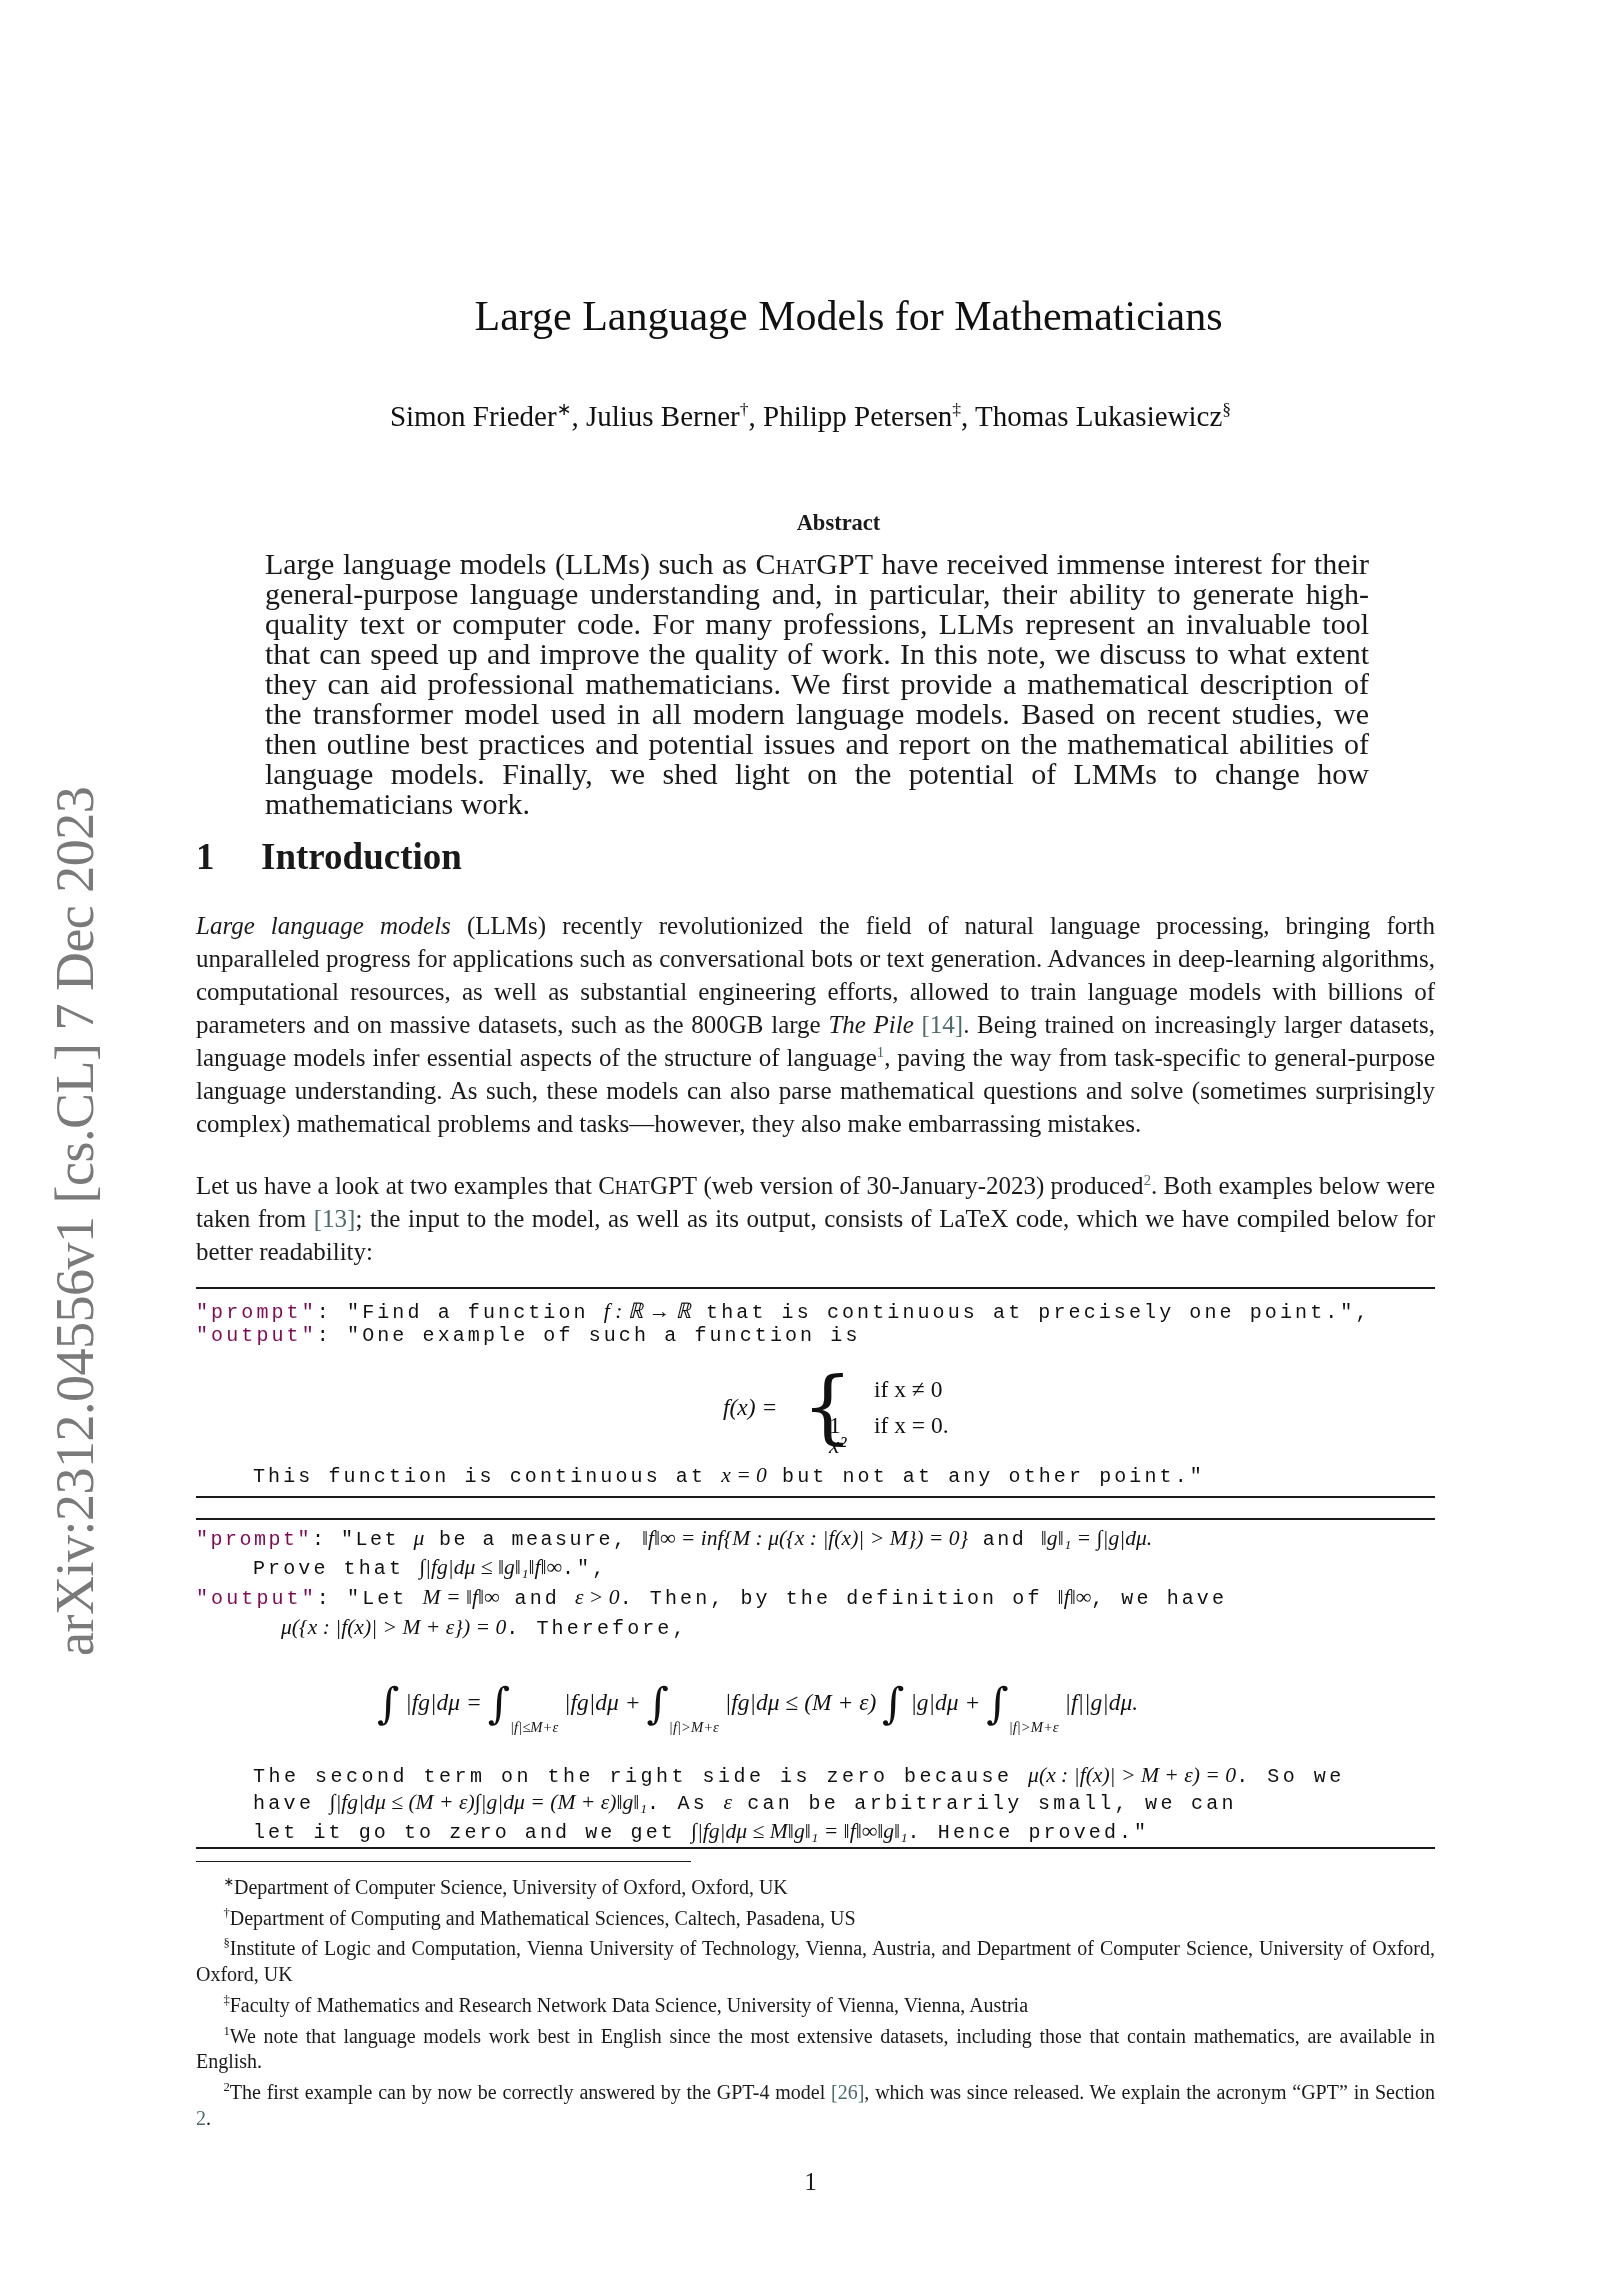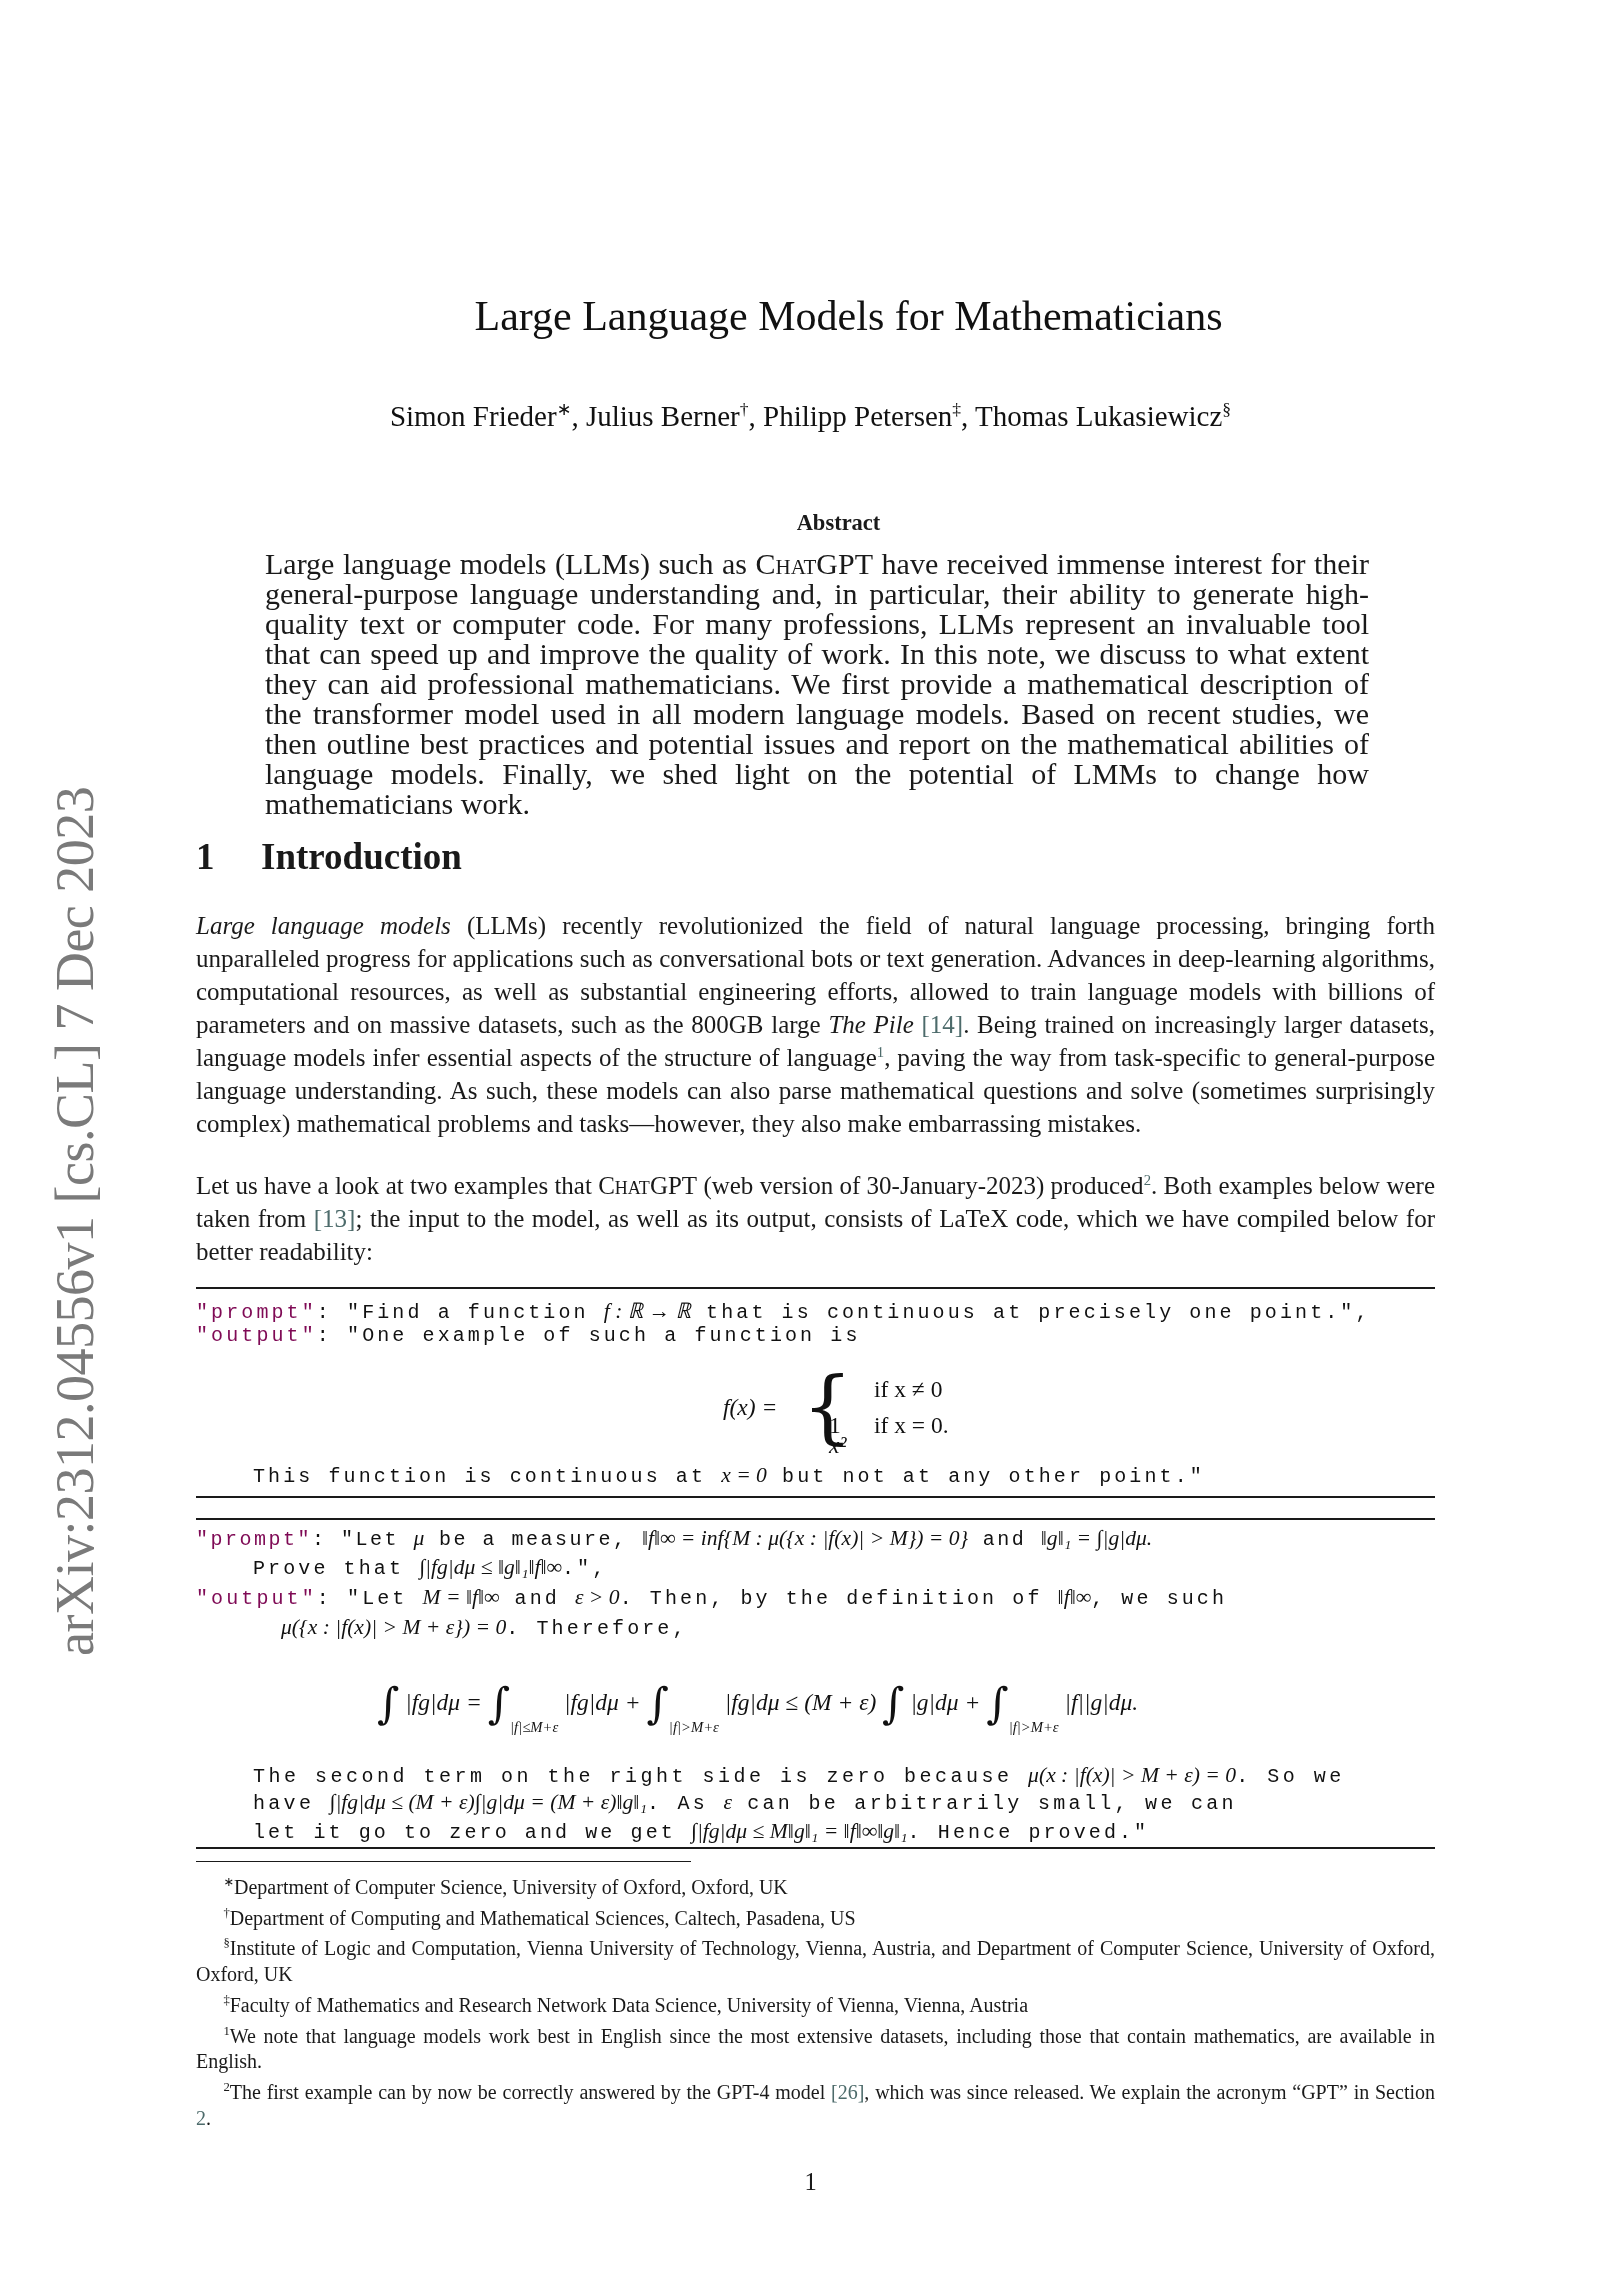--- a/index.html
+++ b/index.html
@@ -78,21 +78,21 @@
 <div class="eqn" style="left:874px; top:1376px;"><span>if x ≠ 0</span></div>
 <div class="eqn" style="left:829px; top:1412px;"><span>1</span></div>
 <div class="eqn" style="left:874px; top:1412px;"><span>if x = 0.</span></div>
 
 <div class="code" style="left:253px; top:1463px;"><span>This function is continuous at </span><span class="m">x = 0</span><span> but not at any other point."</span></div>
 <div class="rule" style="top:1496px;"></div>
 
 <div class="rule" style="top:1518px;"></div>
 <div class="code" style="top:1526px; letter-spacing:2.5px;"><span class="key">"prompt"</span><span>: "Let </span><span class="m">μ</span><span> be a measure, </span><span class="m">‖f‖∞ = inf{M : μ({x : |f(x)| &gt; M}) = 0}</span><span> and </span><span class="m">‖g‖₁ = ∫|g|dμ.</span></div>
 <div class="code" style="left:253px; top:1555px;"><span>Prove that </span><span class="m">∫|fg|dμ ≤ ‖g‖₁‖f‖∞</span><span>.",</span></div>
-<div class="code" style="top:1585px;"><span class="key">"output"</span><span>: "Let </span><span class="m">M = ‖f‖∞</span><span> and </span><span class="m">ε &gt; 0</span><span>. Then, by the definition of </span><span class="m">‖f‖∞</span><span>, we such</span></div>
+<div class="code" style="top:1585px;"><span class="key">"output"</span><span>: "Let </span><span class="m">M = ‖f‖∞</span><span> and </span><span class="m">ε &gt; 0</span><span>. Then, by the definition of </span><span class="m">‖f‖∞</span><span>, we have</span></div>
 <div class="code" style="left:253px; top:1615px;margin-left:28px;"><span class="m">μ({x : |f(x)| &gt; M + ε}) = 0</span><span>. Therefore,</span></div>
 
 <div class="eqn" style="left:377px; top:1678px;">
   <span class="int">∫</span>
   <i>|fg|dμ =</i>
   <span class="int">∫</span><span class="sub">|f|≤M+ε</span>
   <i>|fg|dμ +</i>
   <span class="int">∫</span><span class="sub">|f|&gt;M+ε</span>
   <i>|fg|dμ ≤ (M + ε)</i>
   <span class="int">∫</span>

